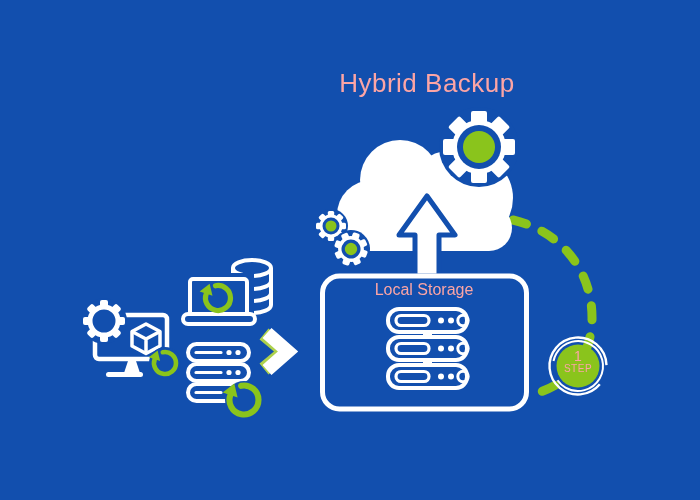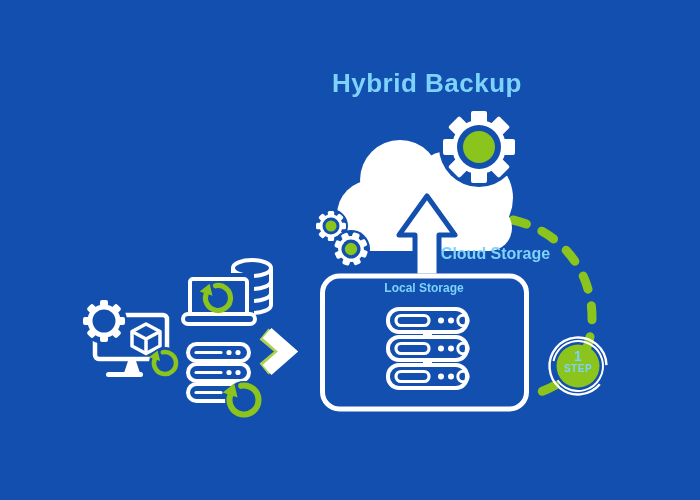--- a/index.html
+++ b/index.html
@@ -1,24 +1,24 @@
 <!DOCTYPE html>
 <html><head>
 <meta charset="utf-8">
 <style>
   html,body{margin:0;padding:0;background:#124FAE;}
   .canvas{
     position:relative;width:700px;height:500px;background:#124FAE;
     overflow:hidden;font-family:"Liberation Sans",sans-serif;
   }
   .scene{position:absolute;left:0;top:0;}
-  .label{position:absolute;color:#7dd3fc;font-weight:bold;text-align:center;}
+  .label{position:absolute;color:#fca5a5;font-weight:normal;text-align:center;}
   .title{left:252px;top:68px;width:350px;font-size:26px;letter-spacing:0.5px;}
   .cloud-label{left:433px;top:245px;width:125px;font-size:16px;}
-  .local-label{left:364px;top:281px;width:120px;font-size:12px;}
+  .local-label{left:364px;top:281px;width:120px;font-size:16px;}
   .badge-text{left:548px;top:349px;width:60px;line-height:1.05;}
   .badge-text .num{font-size:14px;}
   .badge-text .word{font-size:10px;letter-spacing:0.5px;}
 </style>
 </head>
 <body>
 
 <div class="canvas">
 
   <svg class="scene" width="700" height="500" viewBox="0 0 700 500">
@@ -182,20 +182,19 @@
     </g>
 
     <g>
       <circle cx="578" cy="366" r="28.5" fill="none" stroke="#FFFFFF" stroke-width="2.4" stroke-dasharray="158 21" transform="rotate(40 578 366)"></circle>
       <circle cx="578" cy="366" r="25" fill="none" stroke="#FFFFFF" stroke-width="2" stroke-dasharray="128 20" transform="rotate(210 578 366)"></circle>
       <circle cx="578" cy="366" r="21.5" fill="#8AC41C"></circle>
     </g>
   </svg>
 
   <div class="label title">Hybrid Backup</div>
-  <div class="label cloud-label">Cloud Storage</div>
   <div class="label local-label">Local Storage</div>
   <div class="label badge-text">
     <div class="num">1</div>
     <div class="word">STEP</div>
   </div>
 
 </div>
 
 </body></html>

